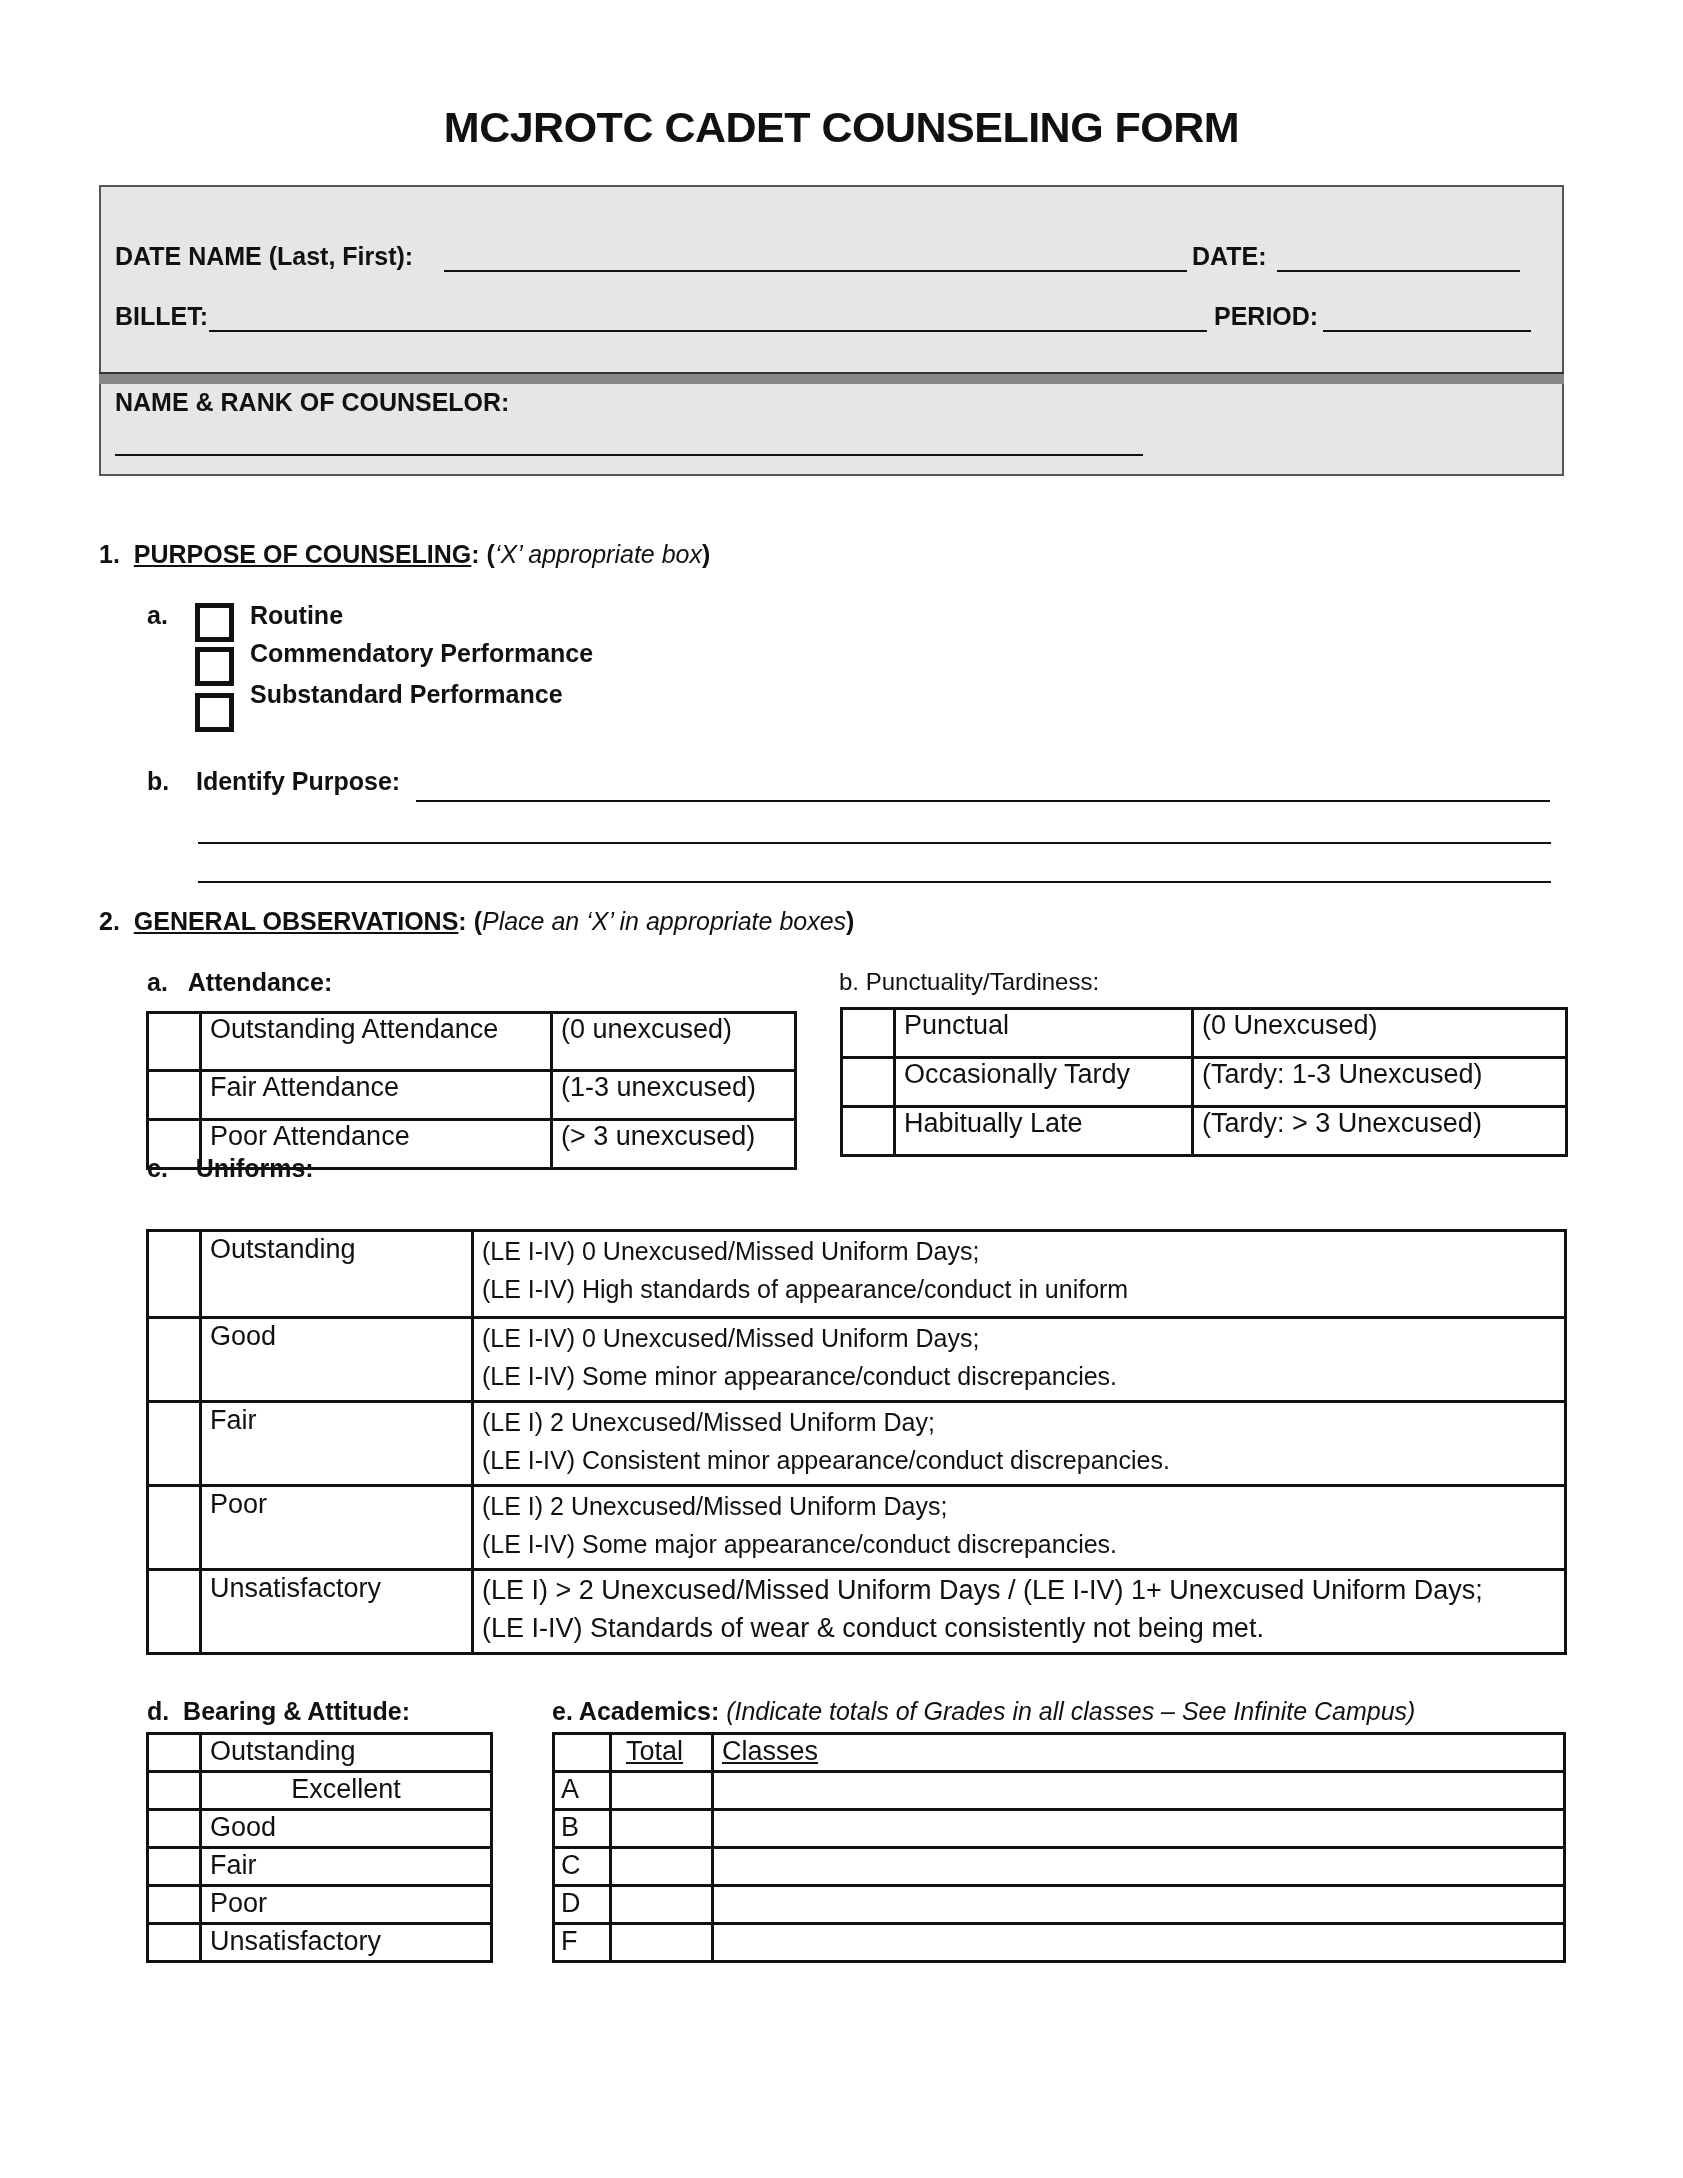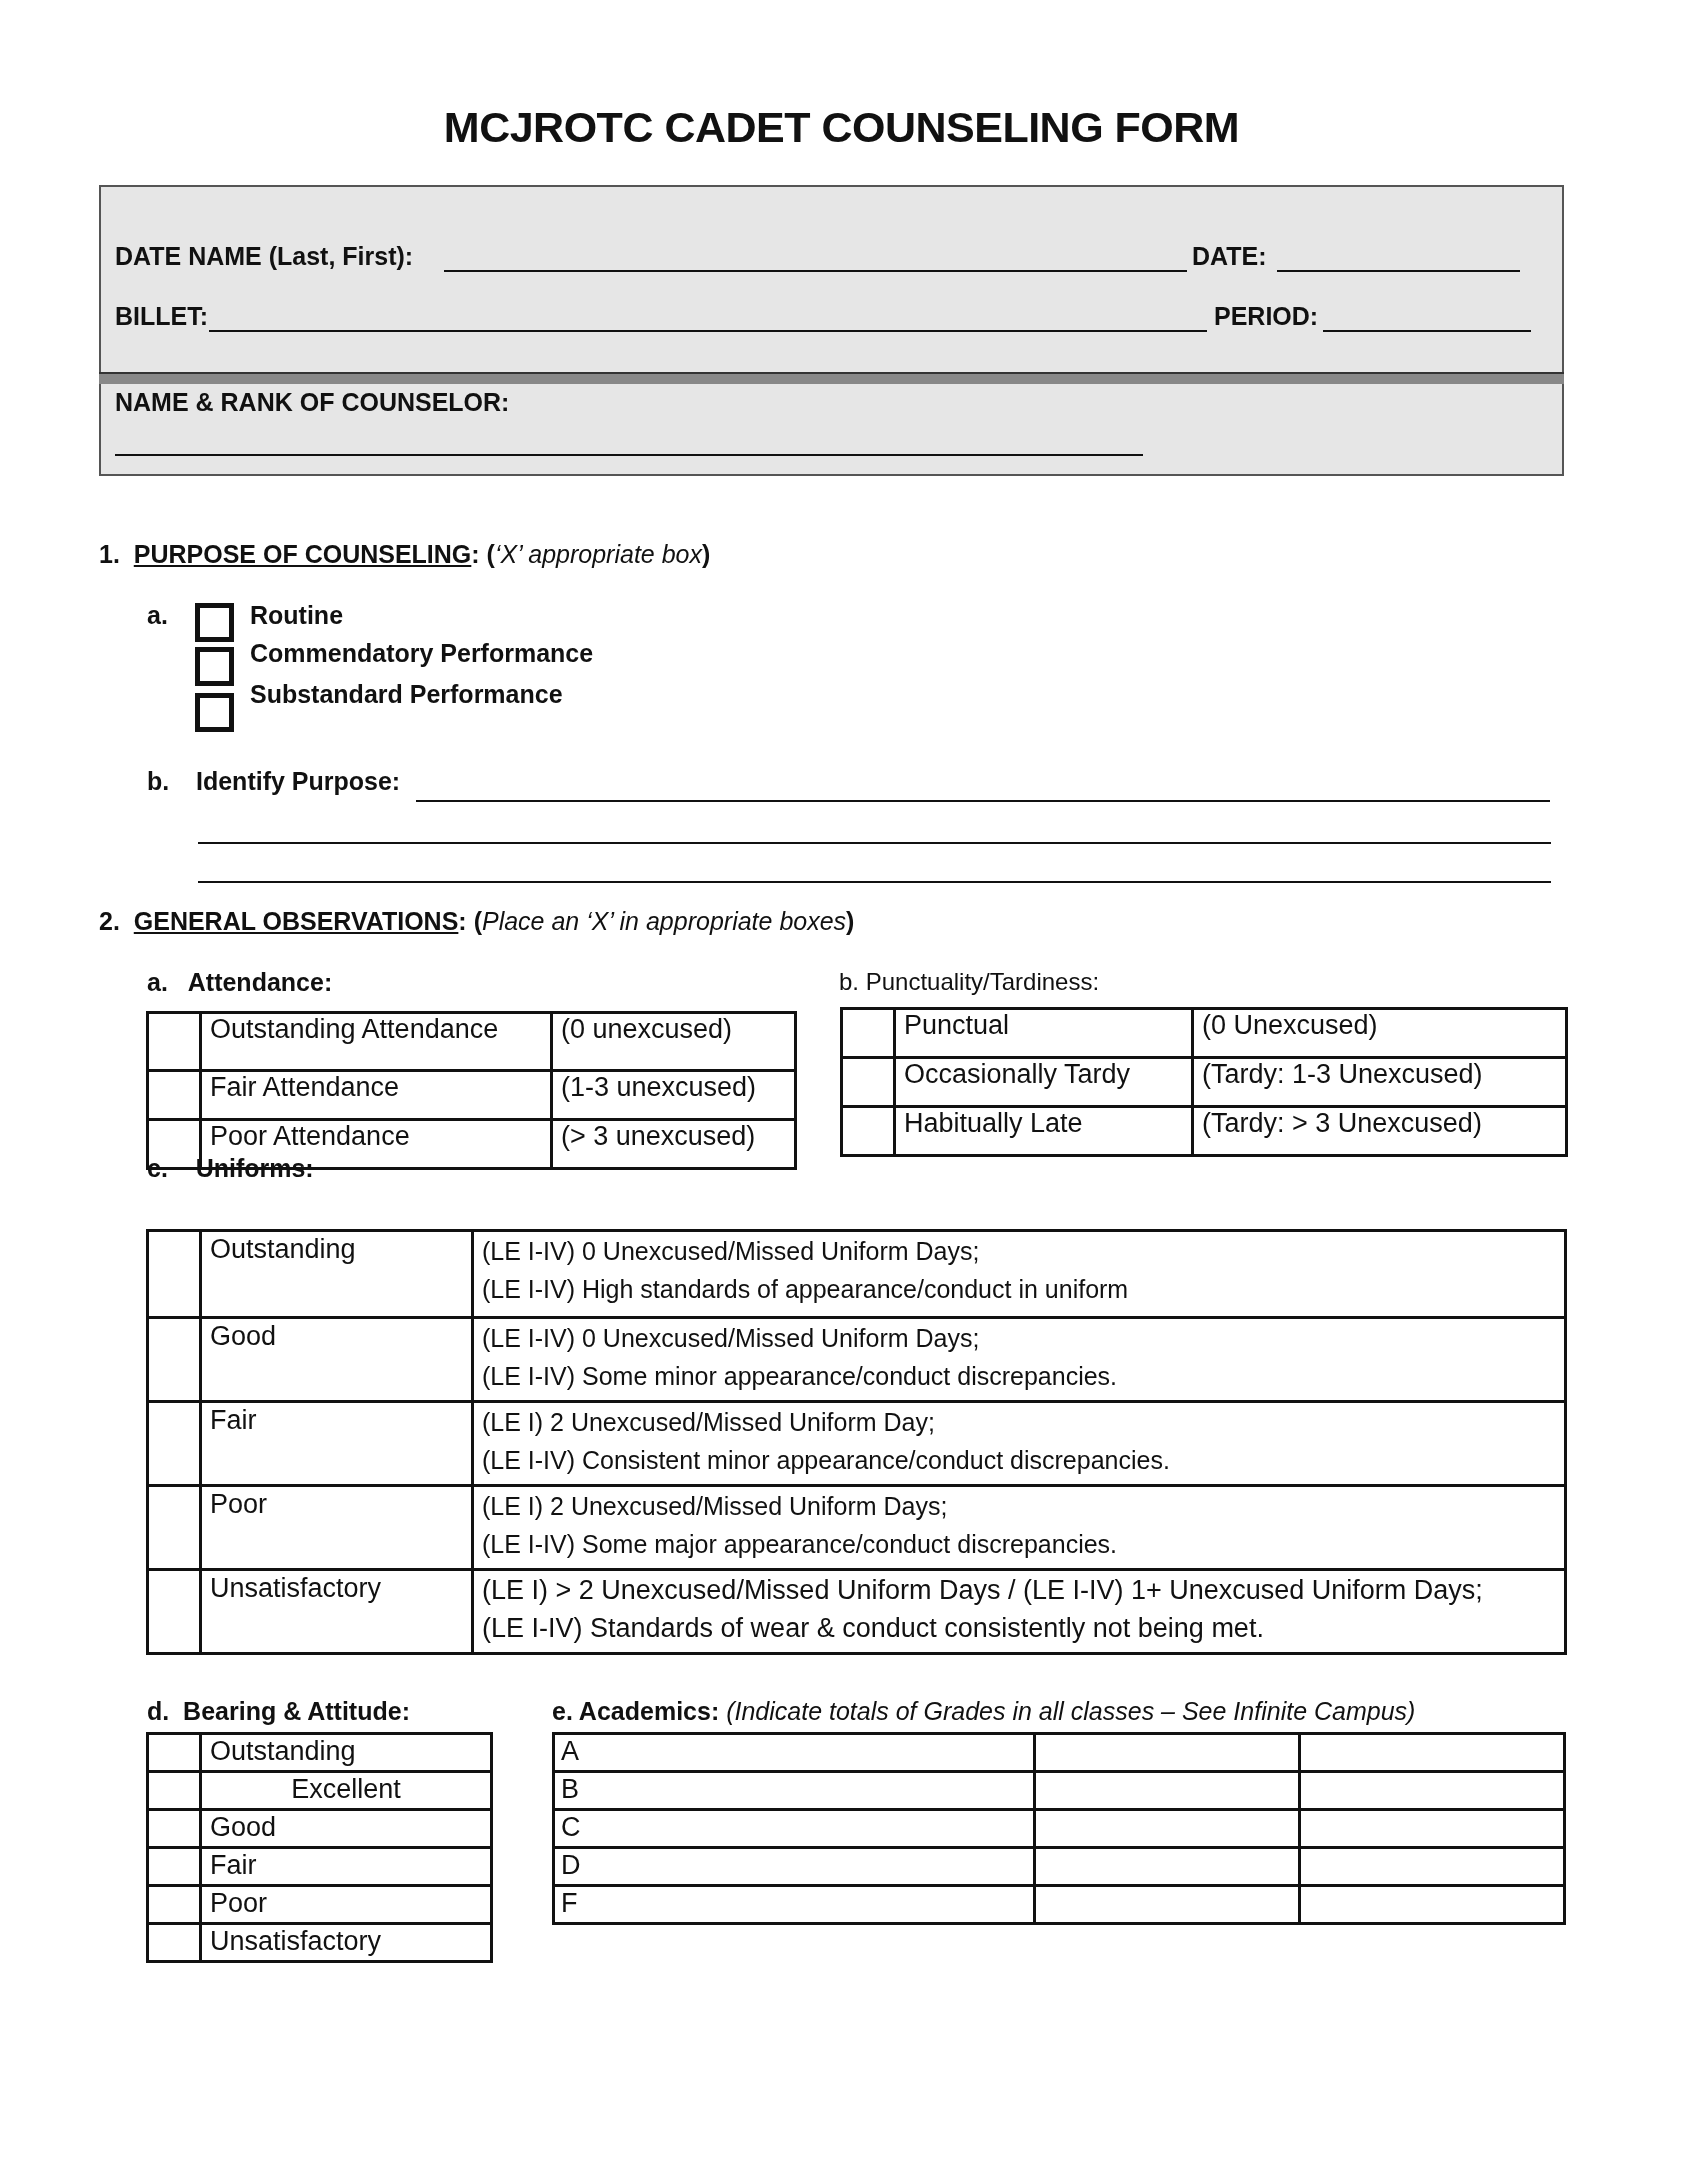--- a/index.html
+++ b/index.html
@@ -183,20 +183,25 @@
       </tr>
 </tbody>
   </table>
 
 <div class="abs sec" style="left:552px;top:1697px;">
   <span>e. Academics:</span>
   <i style="font-weight:normal;">(Indicate totals of Grades in all classes – See Infinite Campus)</i>
 </div>
 <table class="g" style="left:552px;top:1732px;width:1014px;line-height:32px;">
   <tbody>
+      <tr style="height:38px;">
+    <td style="width:42px;padding:0 6px;"></td>
+    <td style="width:77px;padding:0 8px 0 14px;"><u>Total</u></td>
+    <td><u>Classes</u></td>
+  </tr>
   <tr style="height:38px;">
         <td style="padding:0 6px;">A</td>
         <td></td>
         <td></td>
       </tr>
   <tr style="height:38px;">
         <td style="padding:0 6px;">B</td>
         <td></td>
         <td></td>
       </tr>

